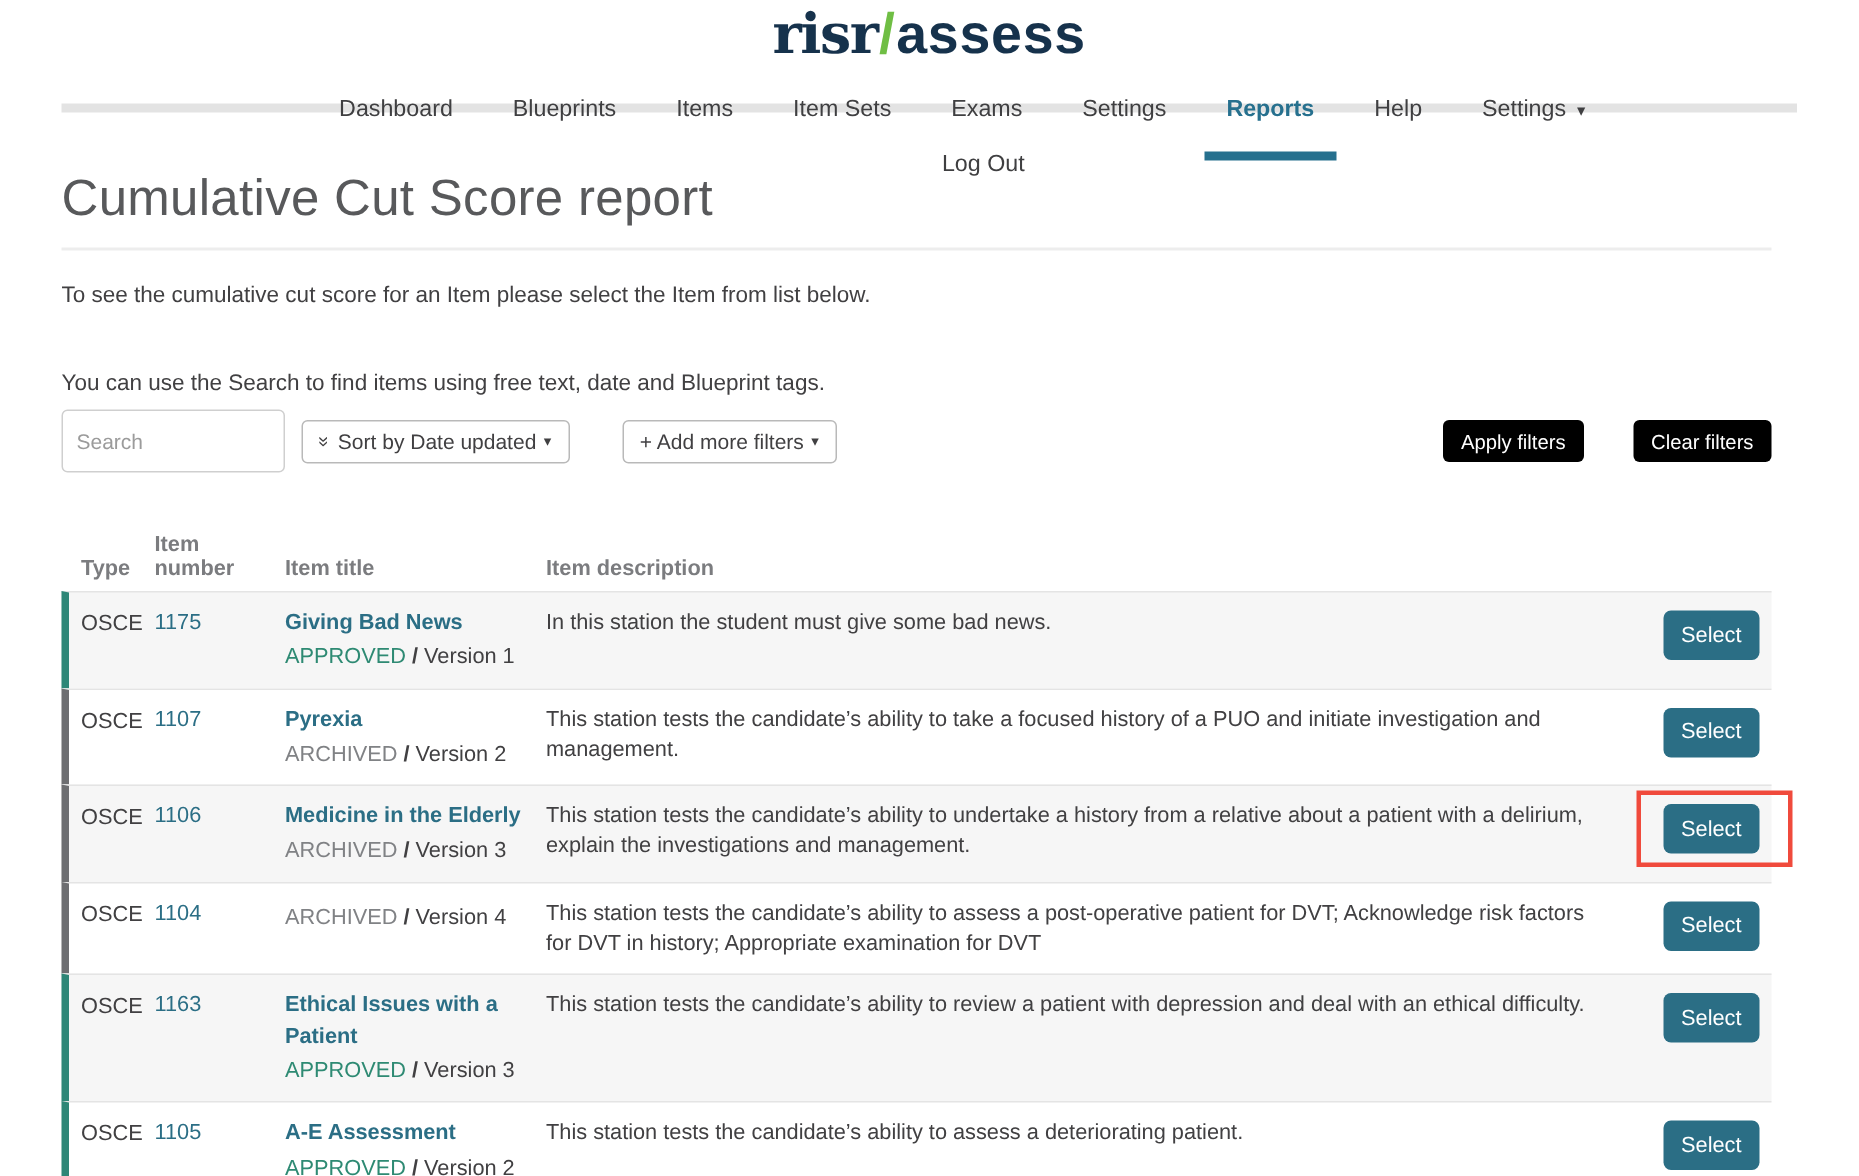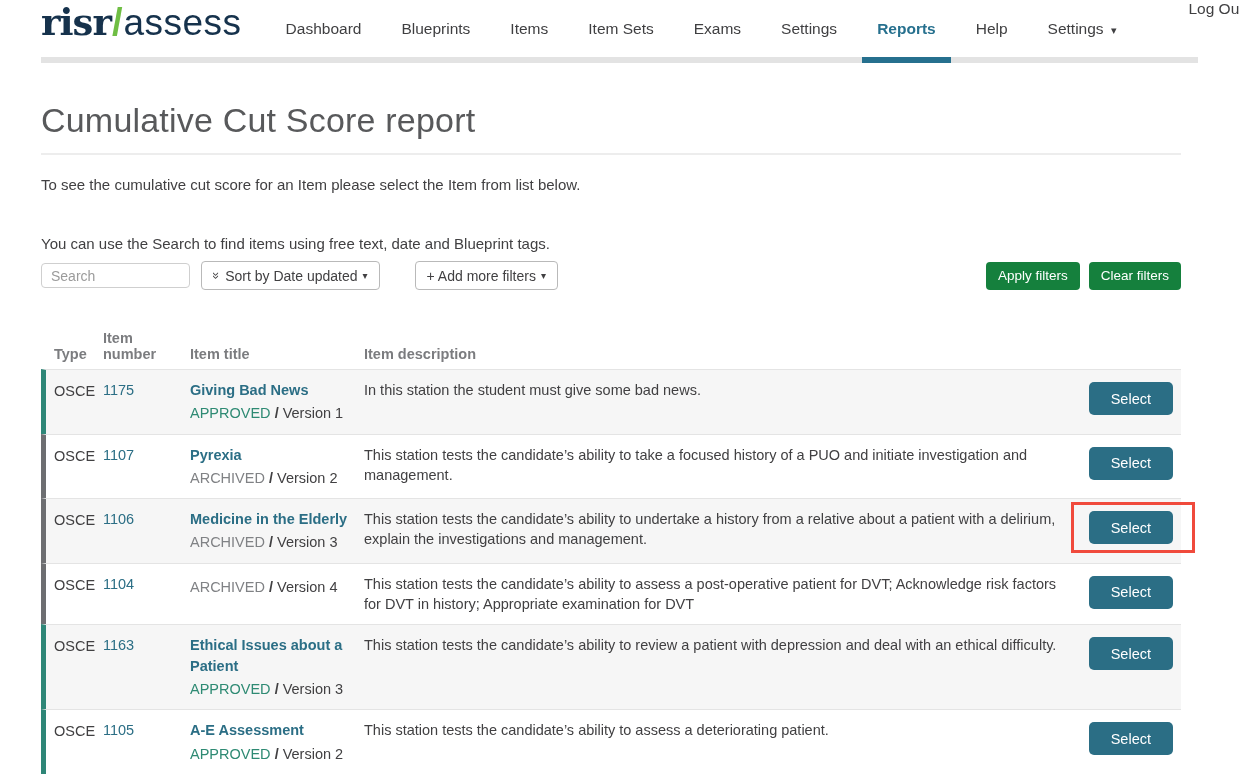--- a/index.html
+++ b/index.html
@@ -1,49 +1,49 @@
 <!DOCTYPE html>
 <html><head>
 <meta charset="utf-8">
 <style>
   * { margin:0; padding:0; box-sizing:border-box; }
   html,body { background:#fff; width:1239px; height:784px; font-family:"Liberation Sans", sans-serif; color:#414042; }
 
   
-  .nav-row { display:flex; height:57px; padding:0 41px; }
+  .nav-row { display:flex; align-items:center; height:69px; padding:0 41px;flex-direction:column; }
   .logo { display:flex; align-items:baseline; cursor:pointer; }
   .logo-left { font-family:"DejaVu Serif", serif; font-weight:800; font-size:37px; color:#16324c; letter-spacing:-1px; }
   .logo-slash { font-size:38px; font-weight:700; color:#6fbe44; margin:0 1px; }
-  .logo-right { font-size:37px; font-weight:400; color:#16324c; letter-spacing:0.5px; }
+  .logo-right { font-size:37px; font-weight:700; color:#16324c; letter-spacing:0.5px; }
   .nav-items { display:flex; align-items:center; gap:40px; margin-left:44px; flex:1; }
   .nav-item { font-size:15.5px; color:#3f3f41; cursor:pointer; position:relative; padding:19px 0; white-space:nowrap; }
   .nav-item.active { color:#26708e; font-weight:700; }
   .nav-item.active::after { content:''; position:absolute; left:-15px; right:-15px; bottom:-6px; height:6px; background:#26708e; z-index:2; }
   .nav-caret { font-size:11px; color:#3f3f41; margin-left:3px; }
   .nav-logout { margin-left:72px; font-size:15.5px; color:#3f3f41; cursor:pointer; white-space:nowrap; }
   .nav-underline { height:6px; background:#e3e3e3; margin:0 41px; }
 
   
   .content { margin:0 58px 0 41px; width:1140px; }
   .page-title { font-size:34px; font-weight:400; color:#58595b; margin-top:38px; letter-spacing:0.2px; }
   .title-rule { border:none; border-top:2px solid #ededed; margin-top:13px; }
   .intro { font-size:15px; margin-top:21px; color:#414042; }
   .search-hint { font-size:15px; margin-top:42px; color:#414042; }
 
   
   .controls { display:flex; align-items:center; margin-top:9px; }
-  .search-input { width:149px; height:25px; border:1px solid #cfcfcf; border-radius:4px; padding:0 9px; font-size:14px; color:#414042; outline:none; }
+  .search-input { width:149px; height:42px; border:1px solid #cfcfcf; border-radius:4px; padding:0 9px; font-size:14px; color:#414042; outline:none; }
   .search-input::placeholder { color:#9b9b9b; }
   .ctl-btn { height:29px; background:#fff; border:1px solid #b9b9b9; border-radius:4px; font-size:14px; color:#414042; padding:0 11px; display:flex; align-items:center; gap:5px; cursor:pointer; }
   .sort-btn { margin-left:11px; }
   .addmore-btn { margin-left:35px; }
   .sort-chevrons { display:inline-block; transform:rotate(90deg); font-size:13px; color:#414042; line-height:1; }
   .caret { font-size:10px; color:#414042; }
   .right-btns { margin-left:auto; display:flex; gap:9px; }
-  .teal-btn { background:#15803d; color:#fff; border:none; border-radius:4px; font-size:13.5px; height:28px; padding:0 12px; cursor:pointer; font-family:"Liberation Sans", sans-serif; }
+  .teal-btn { background:#000000; color:#fff; border:none; border-radius:4px; font-size:13.5px; height:28px; padding:0 12px; cursor:pointer; font-family:"Liberation Sans", sans-serif;margin-left:24px; }
 
   
   .table { margin-top:40px; }
   .thead, .trow { display:grid; grid-template-columns:49px 87px 174px 1fr 110px; column-gap:0; }
   .thead { border-left:5px solid transparent; padding:0 4px 7px 8px; align-items:end; }
   .th { font-size:14.5px; font-weight:700; color:#7b7c7f; padding-right:10px; }
   .trow { border-left-width:5px; border-left-style:solid; padding:10px 4px 10px 8px; border-top:1px solid #e4e4e4; }
   .trow.approved { border-left-color:#2e8677; }
   .trow.archived { border-left-color:#6d6e71; }
   .trow.odd { background:#f6f6f6; }
@@ -54,21 +54,21 @@
   .title-link { color:#2b6e85; font-weight:700; text-decoration:none; cursor:pointer; display:inline-block; }
   .status-line { margin-top:3px; }
   .status { font-size:14.5px;text-align:right; }
   .status.approved { color:#2e8a73; }
   .status.archived { color:#808285; }
   .sep { color:#414042; font-weight:700; }
   .version { color:#414042; }
   .desc-cell { color:#414042; }
   .action-cell { display:flex; justify-content:flex-end; align-items:flex-start; padding-right:0; }
   .btn-wrap { position:relative; display:inline-block; margin-top:2px; margin-right:4px; }
-  .select-btn { background:#2b6e85; color:#fff; border:none; border-radius:5px; font-size:14.5px; font-weight:400; height:33px; padding:0 22px; cursor:pointer; font-family:"Liberation Sans", sans-serif; }
+  .select-btn { background:#2b6e85; color:#fff; border:none; border-radius:5px; font-size:14.5px; font-weight:400; height:33px; padding:0 12px; cursor:pointer; font-family:"Liberation Sans", sans-serif; }
   .btn-wrap.highlight::after { content:''; position:absolute; left:-18px; right:-22px; top:-9px; bottom:-9px; border:3px solid #f04a3c; pointer-events:none; }
 </style>
 </head>
 <body>
 
 <div>
   <div class="nav-row">
     <div class="logo">
       <span class="logo-left">risr</span>
       <span class="logo-slash">/</span>
@@ -191,21 +191,21 @@
       <div class="cell desc-cell">This station tests the candidate’s ability to assess a post-operative patient for DVT; Acknowledge risk factors for DVT in history; Appropriate examination for DVT</div>
       <div class="cell action-cell">
           <span class="btn-wrap"><button class="select-btn">Select</button></span>
         </div>
     </div>
 
     <div class="trow odd approved">
       <div class="cell type-cell">OSCE</div>
       <div class="cell"><a class="num-link">1163</a></div>
       <div class="cell">
-        <a class="title-link">Ethical Issues about a Patient</a>
+        <a class="title-link">Ethical Issues with a Patient</a>
         <div class="status-line">
           <span class="status approved">APPROVED</span>
           <span class="sep">/</span>
           <span class="version">Version 3</span>
         </div>
       </div>
       <div class="cell desc-cell">This station tests the candidate’s ability to review a patient with depression and deal with an ethical difficulty.</div>
       <div class="cell action-cell">
           <span class="btn-wrap"><button class="select-btn">Select</button></span>
         </div>

